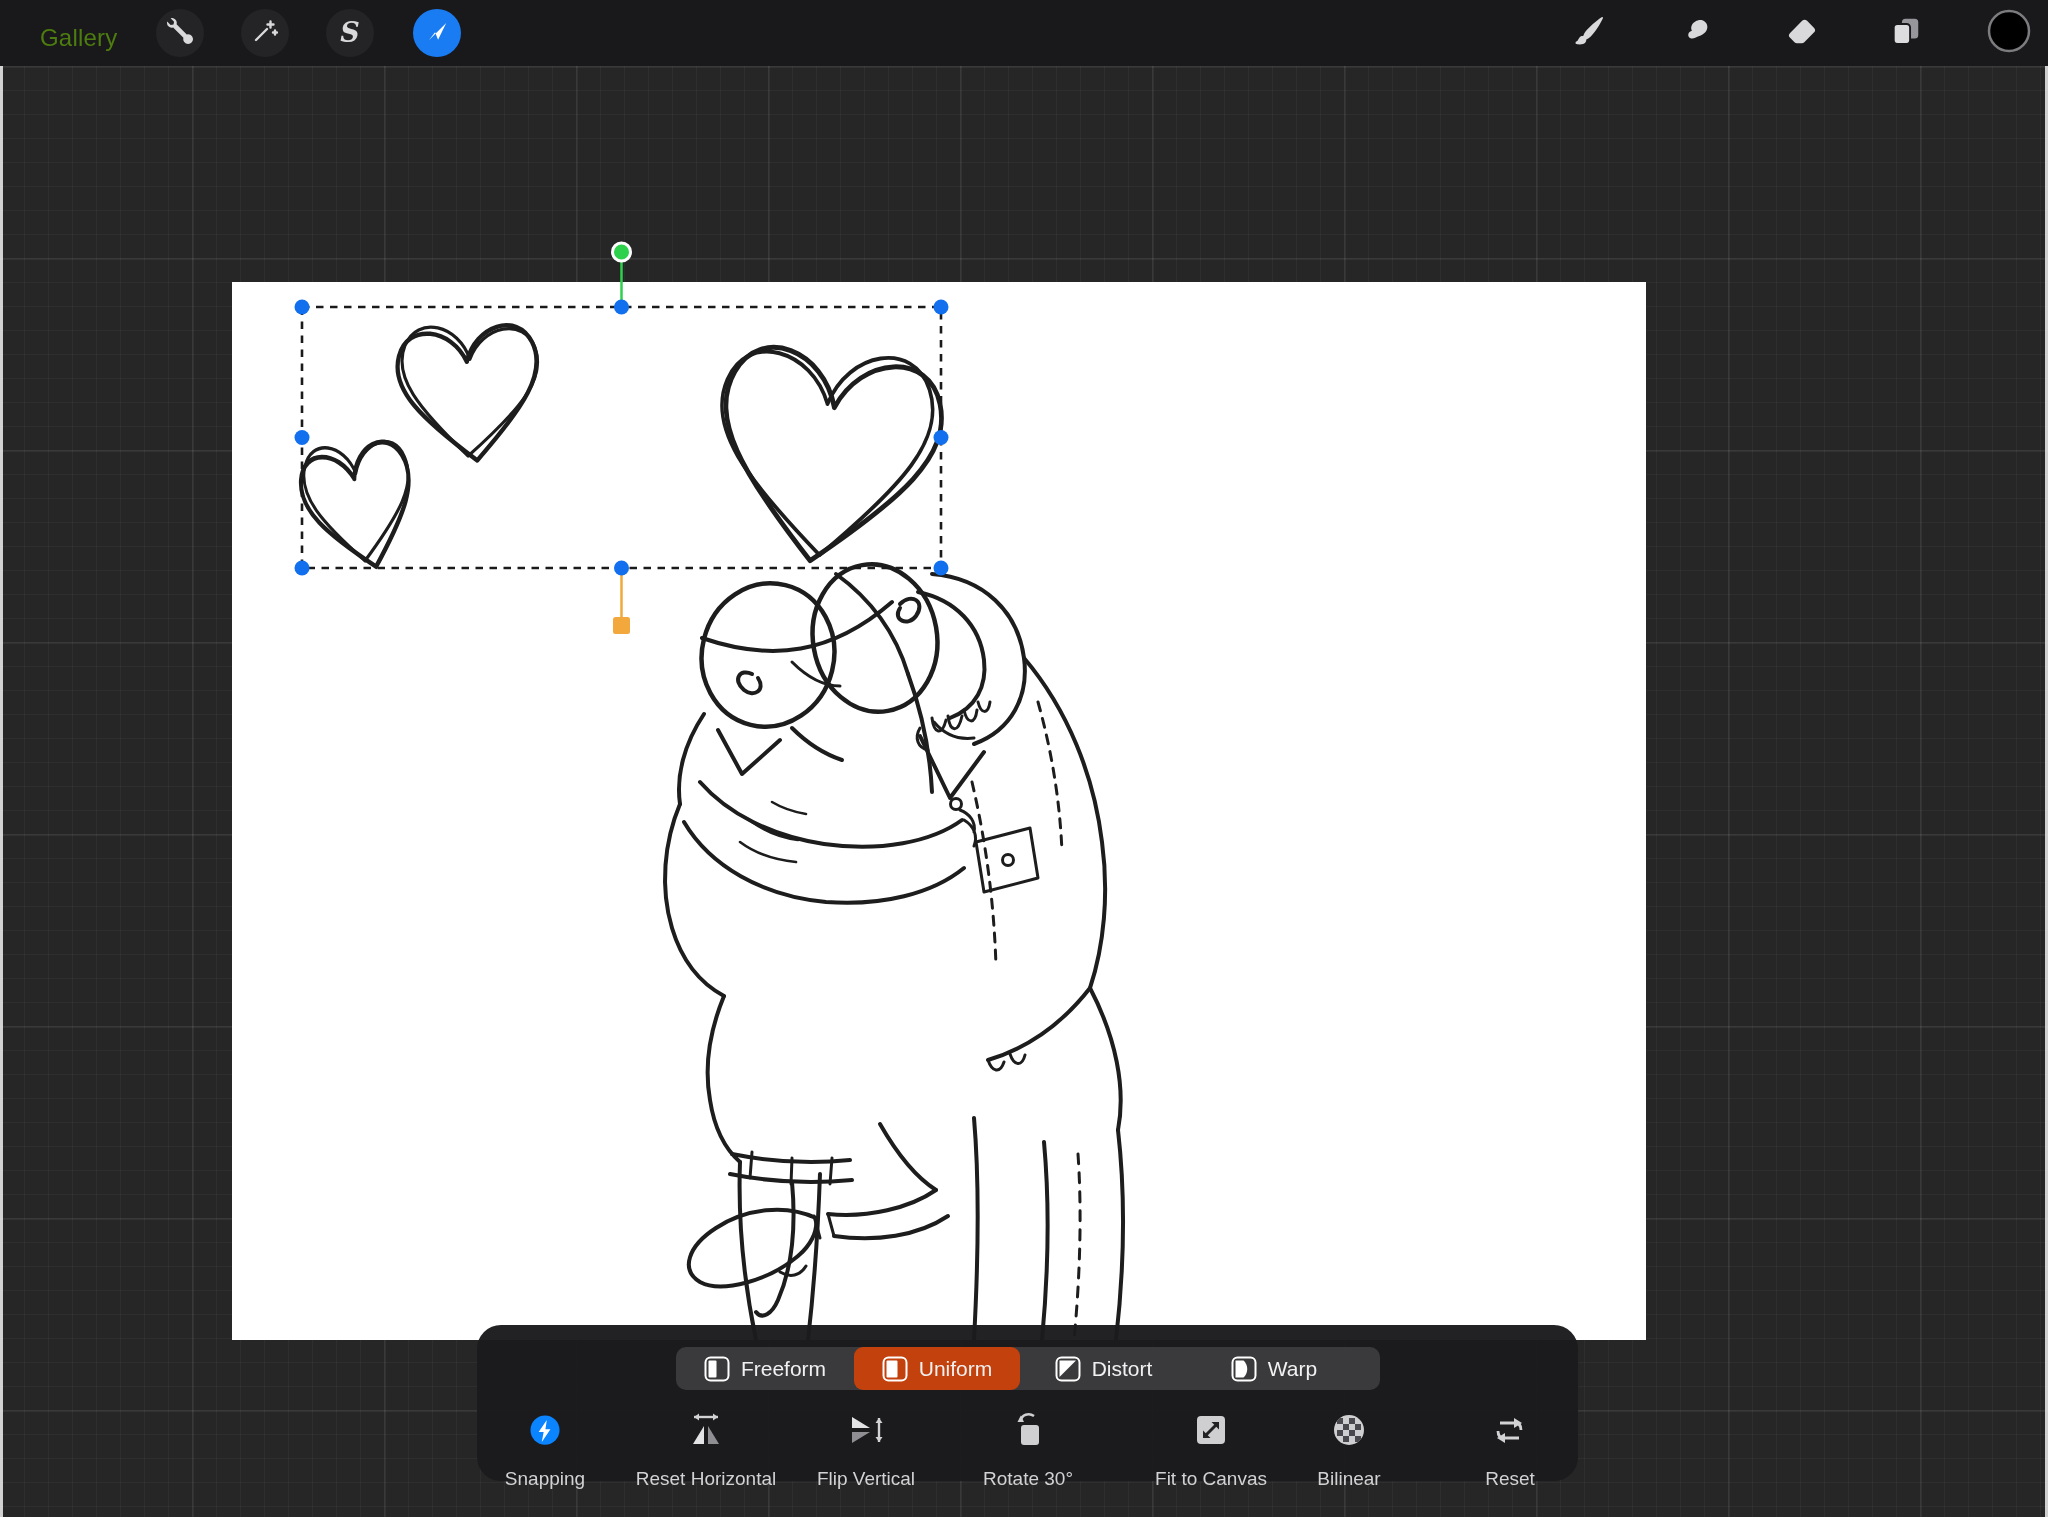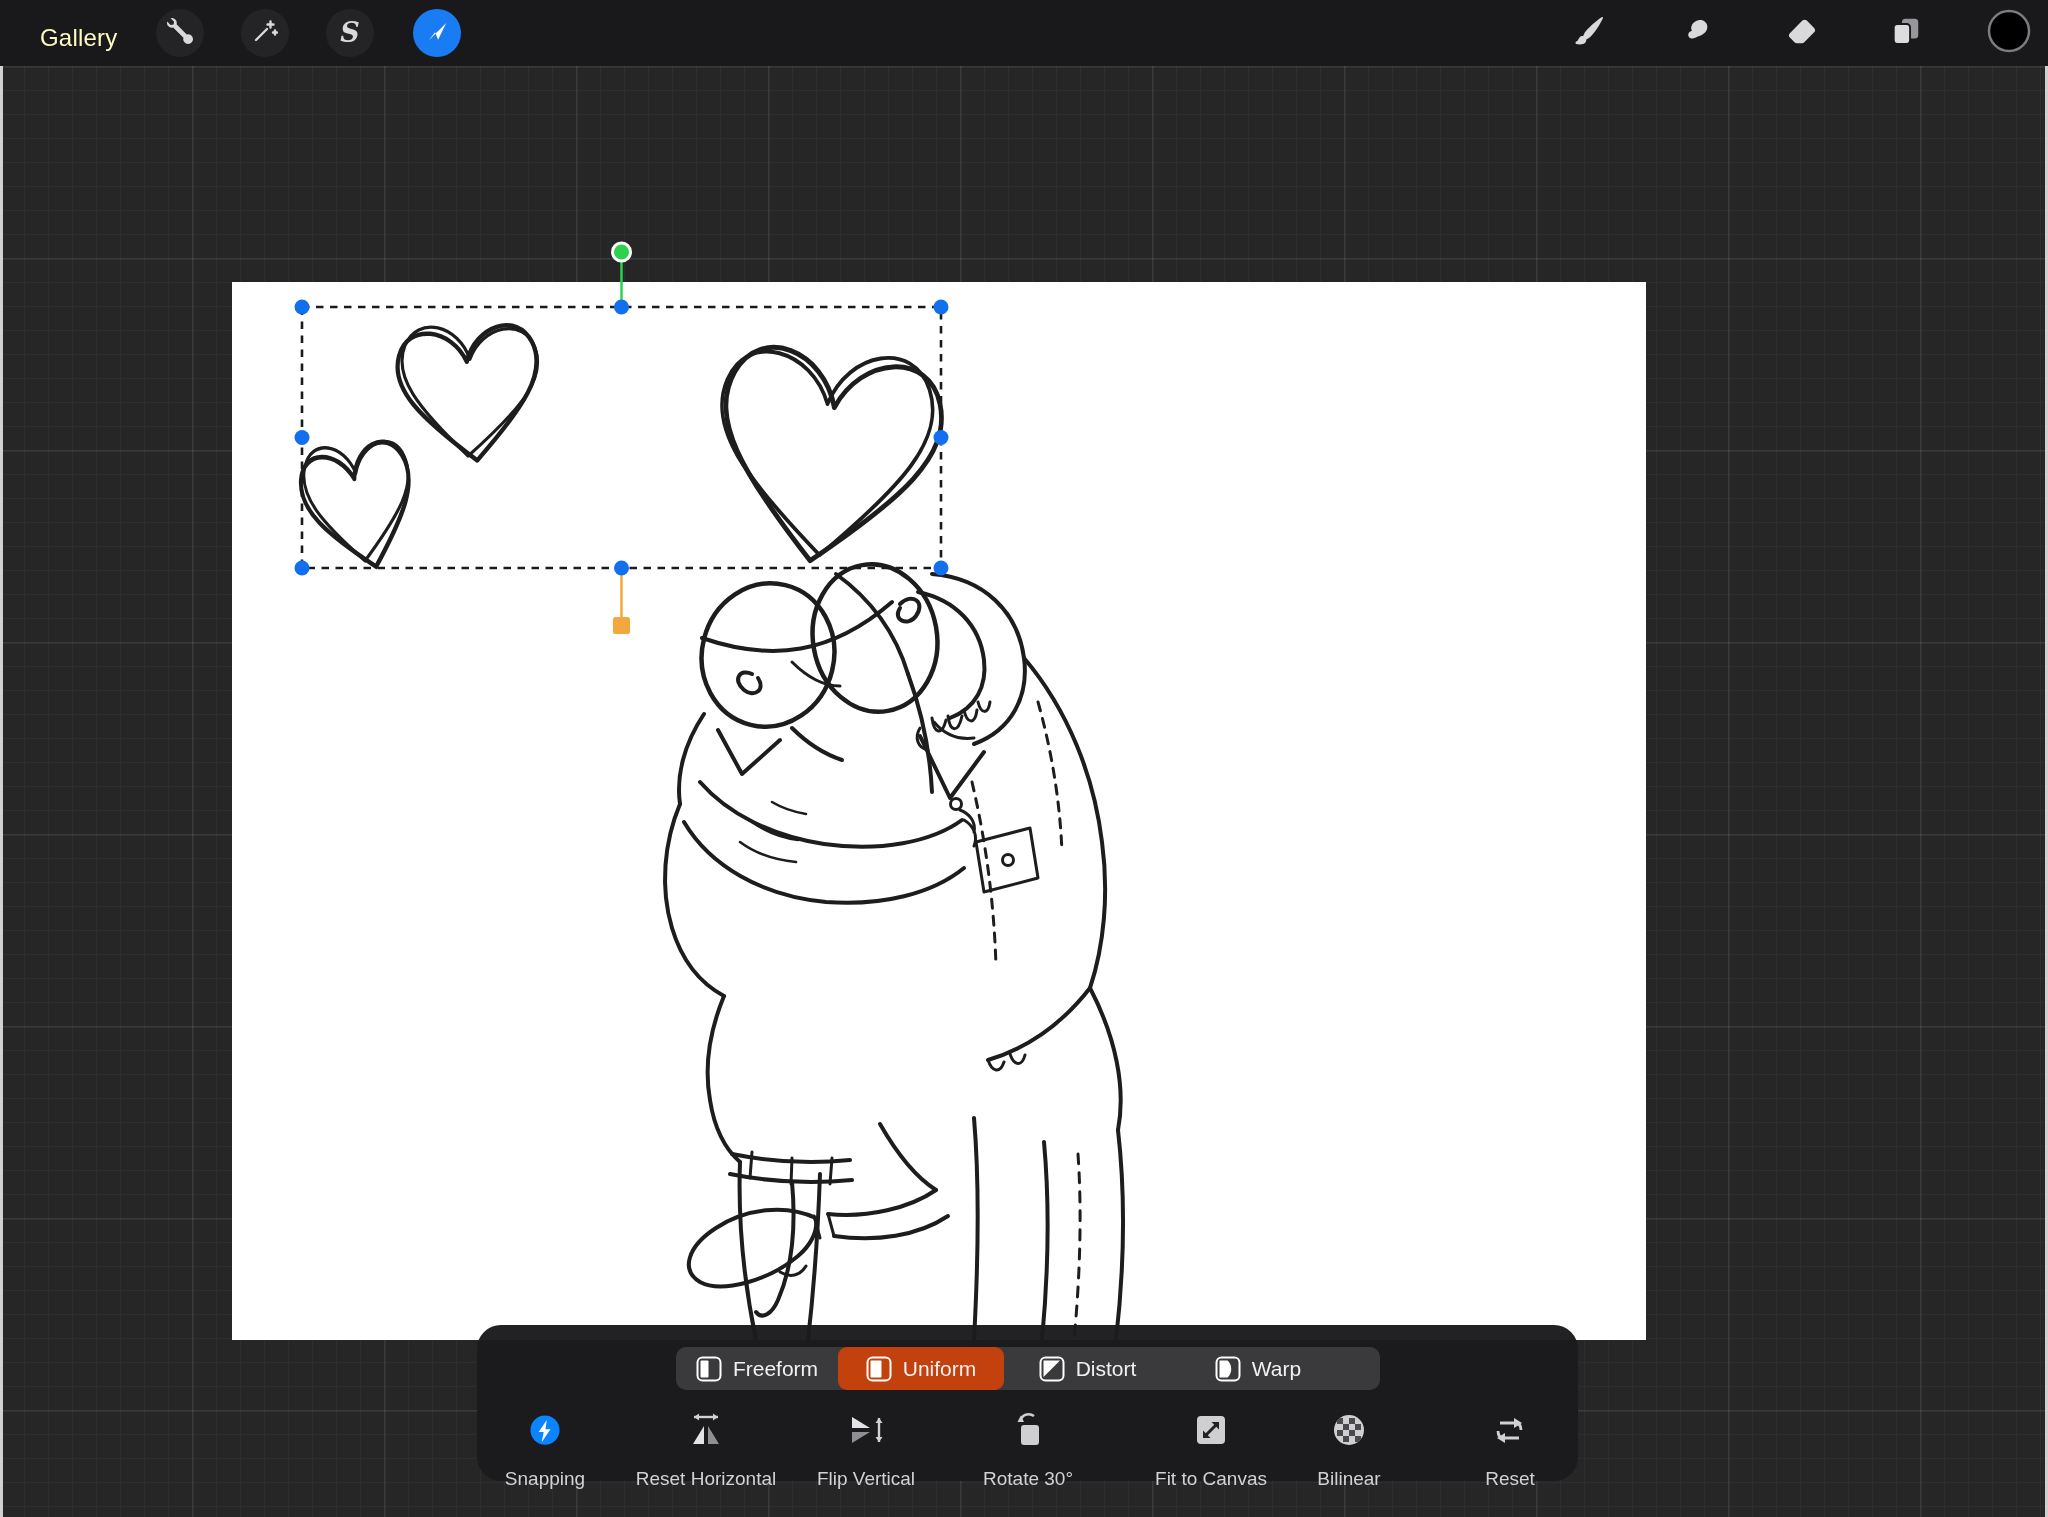--- a/index.html
+++ b/index.html
@@ -2,21 +2,21 @@
 <html><head>
 <meta charset="utf-8">
 <style>
   html,body{margin:0;padding:0;background:#262626;}
   #app{position:relative;width:2048px;height:1517px;overflow:hidden;
        font-family:"Liberation Sans",sans-serif;-webkit-font-smoothing:antialiased;}
 
   
   .toolbar{position:absolute;left:0;top:0;width:2048px;height:66px;background:#19191b;z-index:40;}
   .gallery{position:absolute;left:40px;top:0;height:76px;display:flex;align-items:center;
-           color:#fef9c3;font-size:24px;letter-spacing:.2px;}
+           color:#4d7c0f;font-size:24px;letter-spacing:.2px;}
   .toolbtn{position:absolute;top:9px;width:48px;height:48px;border-radius:50%;
            display:flex;align-items:center;justify-content:center;background:#242427;}
   .toolbtn.active{background:#1a7cf2;}
   .toolbtn.flat{background:transparent;}
   .s-glyph{font-family:"DejaVu Serif",serif;font-style:italic;font-weight:bold;
            font-size:27px;color:#d9d9db;transform:translateY(-1px);}
 
   
   .workspace{position:absolute;left:0;top:66px;width:2048px;height:1451px;background:#262626;
     background-image:
@@ -36,21 +36,21 @@
   .selsvg{position:absolute;left:280px;top:230px;z-index:20;}
 
   
   .panel{position:absolute;left:477px;top:1325px;width:1101px;height:156px;
          background:rgba(27,27,30,.97);border-radius:24px;z-index:50;}
   .modes{position:absolute;left:199px;top:22px;width:704px;height:43px;background:#3a3a3d;
          border-radius:10px;display:flex;overflow:hidden;}
   .mode{height:43px;display:flex;align-items:center;justify-content:center;gap:11px;
         color:#f1f1f2;font-size:21px;border-radius:9px;cursor:default;}
   .mode.selected{background:#c2410c;}
-  .m0{width:162px}.m1{width:166px}.m2{width:167px}.m3{width:174px}
+  .m0{width:178px}.m1{width:166px}.m2{width:167px}.m3{width:174px}
   .action{position:absolute;top:84px;width:170px;margin-left:-85px;text-align:center;}
   .action .ic{height:44px;display:flex;align-items:center;justify-content:center;}
   .action .lbl{margin-top:15px;color:#d2d2d5;font-size:19px;}
   .a0{left:68px}.a1{left:229px}.a2{left:389px}.a3{left:551px}.a4{left:734px}.a5{left:872px}.a6{left:1033px}
 </style>
 </head>
 <body>
 
 <div id="app">
 

